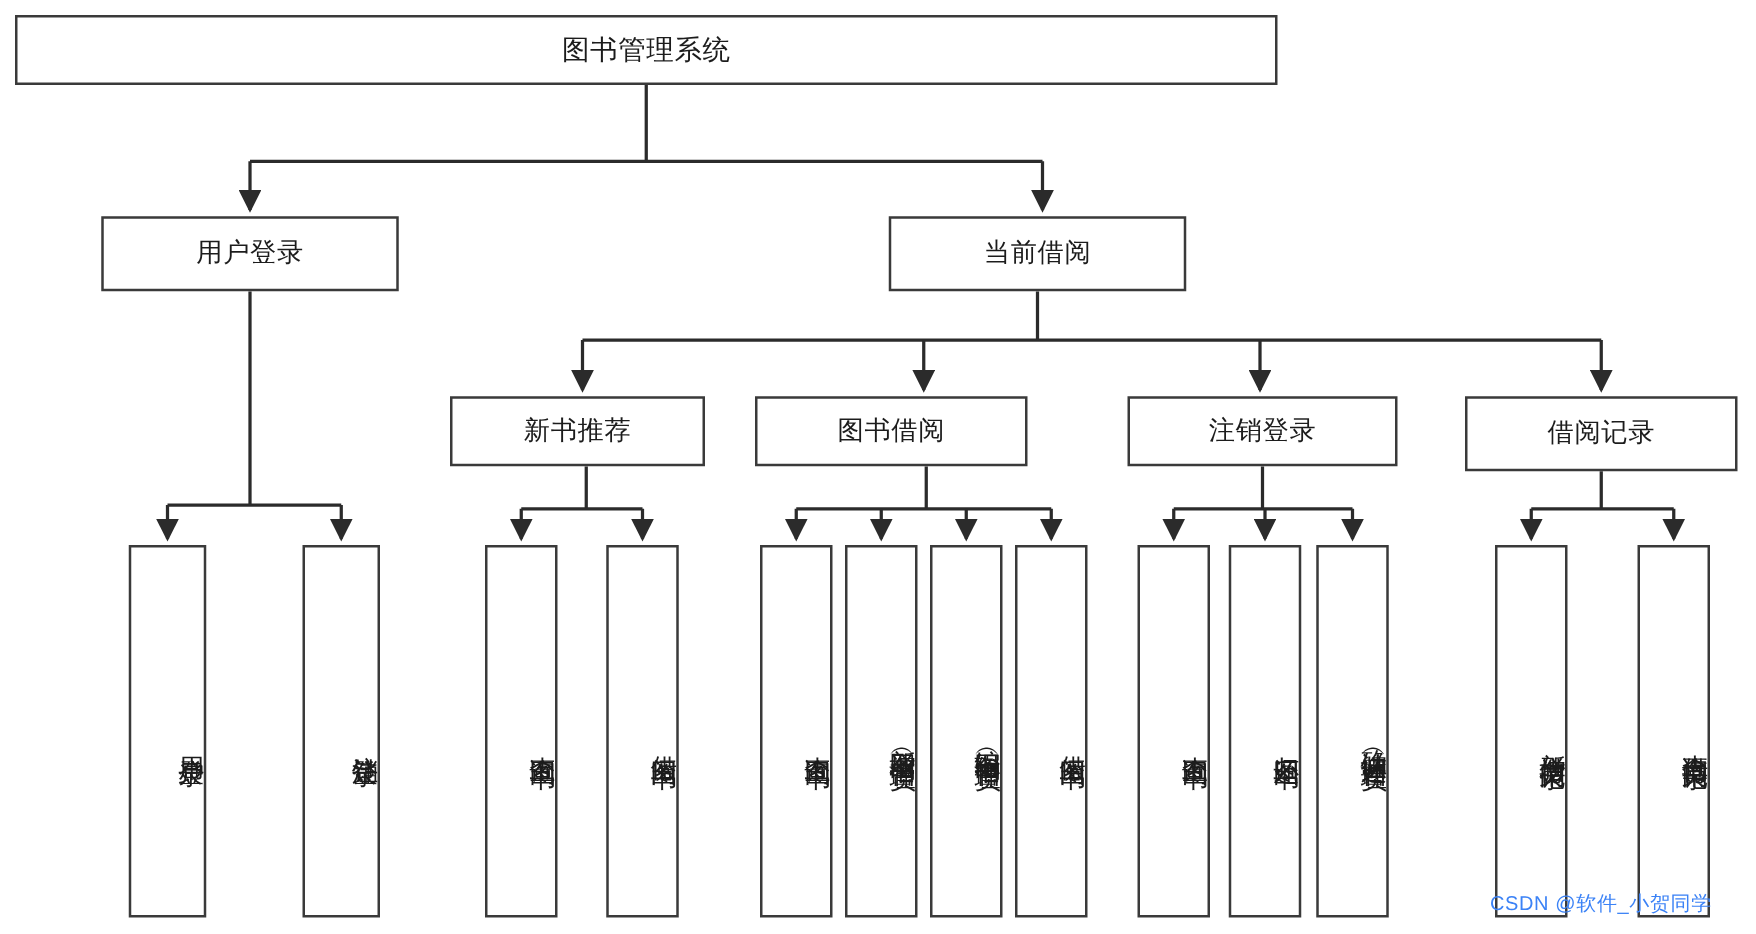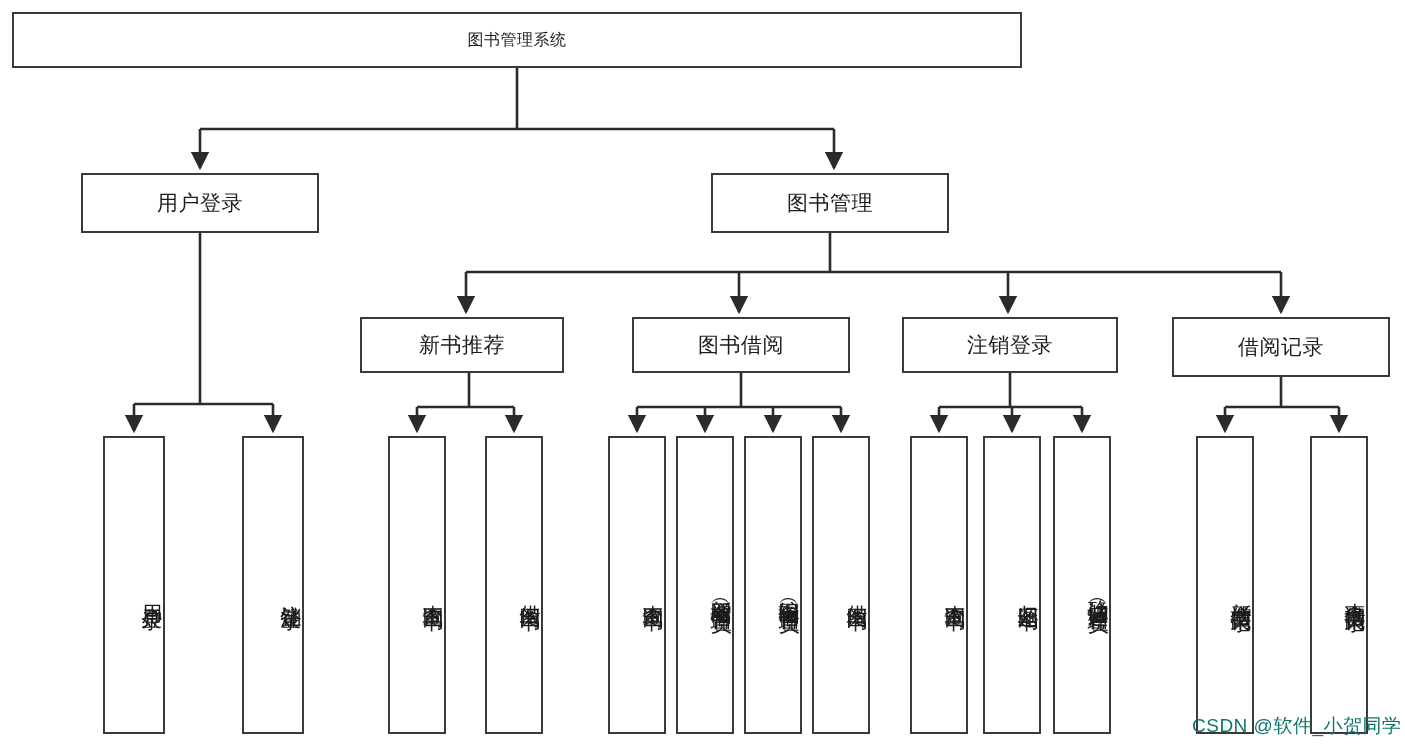--- a/index.html
+++ b/index.html
@@ -37,40 +37,40 @@
     text-align: center;
   }
   .node .label {
     line-height: 1.18;
     letter-spacing: 0.5px;
   }
   .node.h {
     font-size: 21px;
   }
   .node.root {
-    font-size: 16px;
+    font-size: 22px;
   }
   .node.v {
     writing-mode: vertical-rl;
     text-orientation: upright;
     align-items: flex-start;
     justify-content: center;
     padding-top: 14px;
     font-size: 21px;
   }
   .node.v .label {
     writing-mode: vertical-rl;
     text-orientation: upright;
     letter-spacing: 2px;
     line-height: 1;
   }
   .watermark {
     position: absolute;
-    font-size: 19px;
-    color: #0f766e;
+    font-size: 16px;
+    color: #3b82f6;
     white-space: nowrap;
     letter-spacing: 0.5px;
   }
 </style>
 </head>
 <body>
 
 <div id="canvas">
 
   <svg class="edges" viewBox="0 0 1405 747" xmlns="http://www.w3.org/2000/svg">
@@ -136,27 +136,27 @@
   </svg>
 
   <div class="node root" style="left:12px; top:12px; width:1010px; height:56px;">
     <span class="label">图书管理系统</span>
   </div>
 
   <div class="node h" style="left:81px; top:173px; width:238px; height:60px;">
     <span class="label">用户登录</span>
   </div>
   <div class="node h" style="left:711px; top:173px; width:238px; height:60px;">
-    <span class="label">图书管理</span>
+    <span class="label">当前借阅</span>
   </div>
 
   <div class="node h" style="left:360px; top:317px; width:204px; height:56px;">
     <span class="label">新书推荐</span>
   </div>
-  <div class="node h" style="left:632px; top:317px; width:218px; height:56px;">
+  <div class="node h" style="left:604px; top:317px; width:218px; height:56px;">
     <span class="label">图书借阅</span>
   </div>
   <div class="node h" style="left:902px; top:317px; width:216px; height:56px;">
     <span class="label">注销登录</span>
   </div>
   <div class="node h" style="left:1172px; top:317px; width:218px; height:60px;">
     <span class="label">借阅记录</span>
   </div>
 
   <div class="node v" style="left:103px; top:436px; width:62px; height:298px;">

